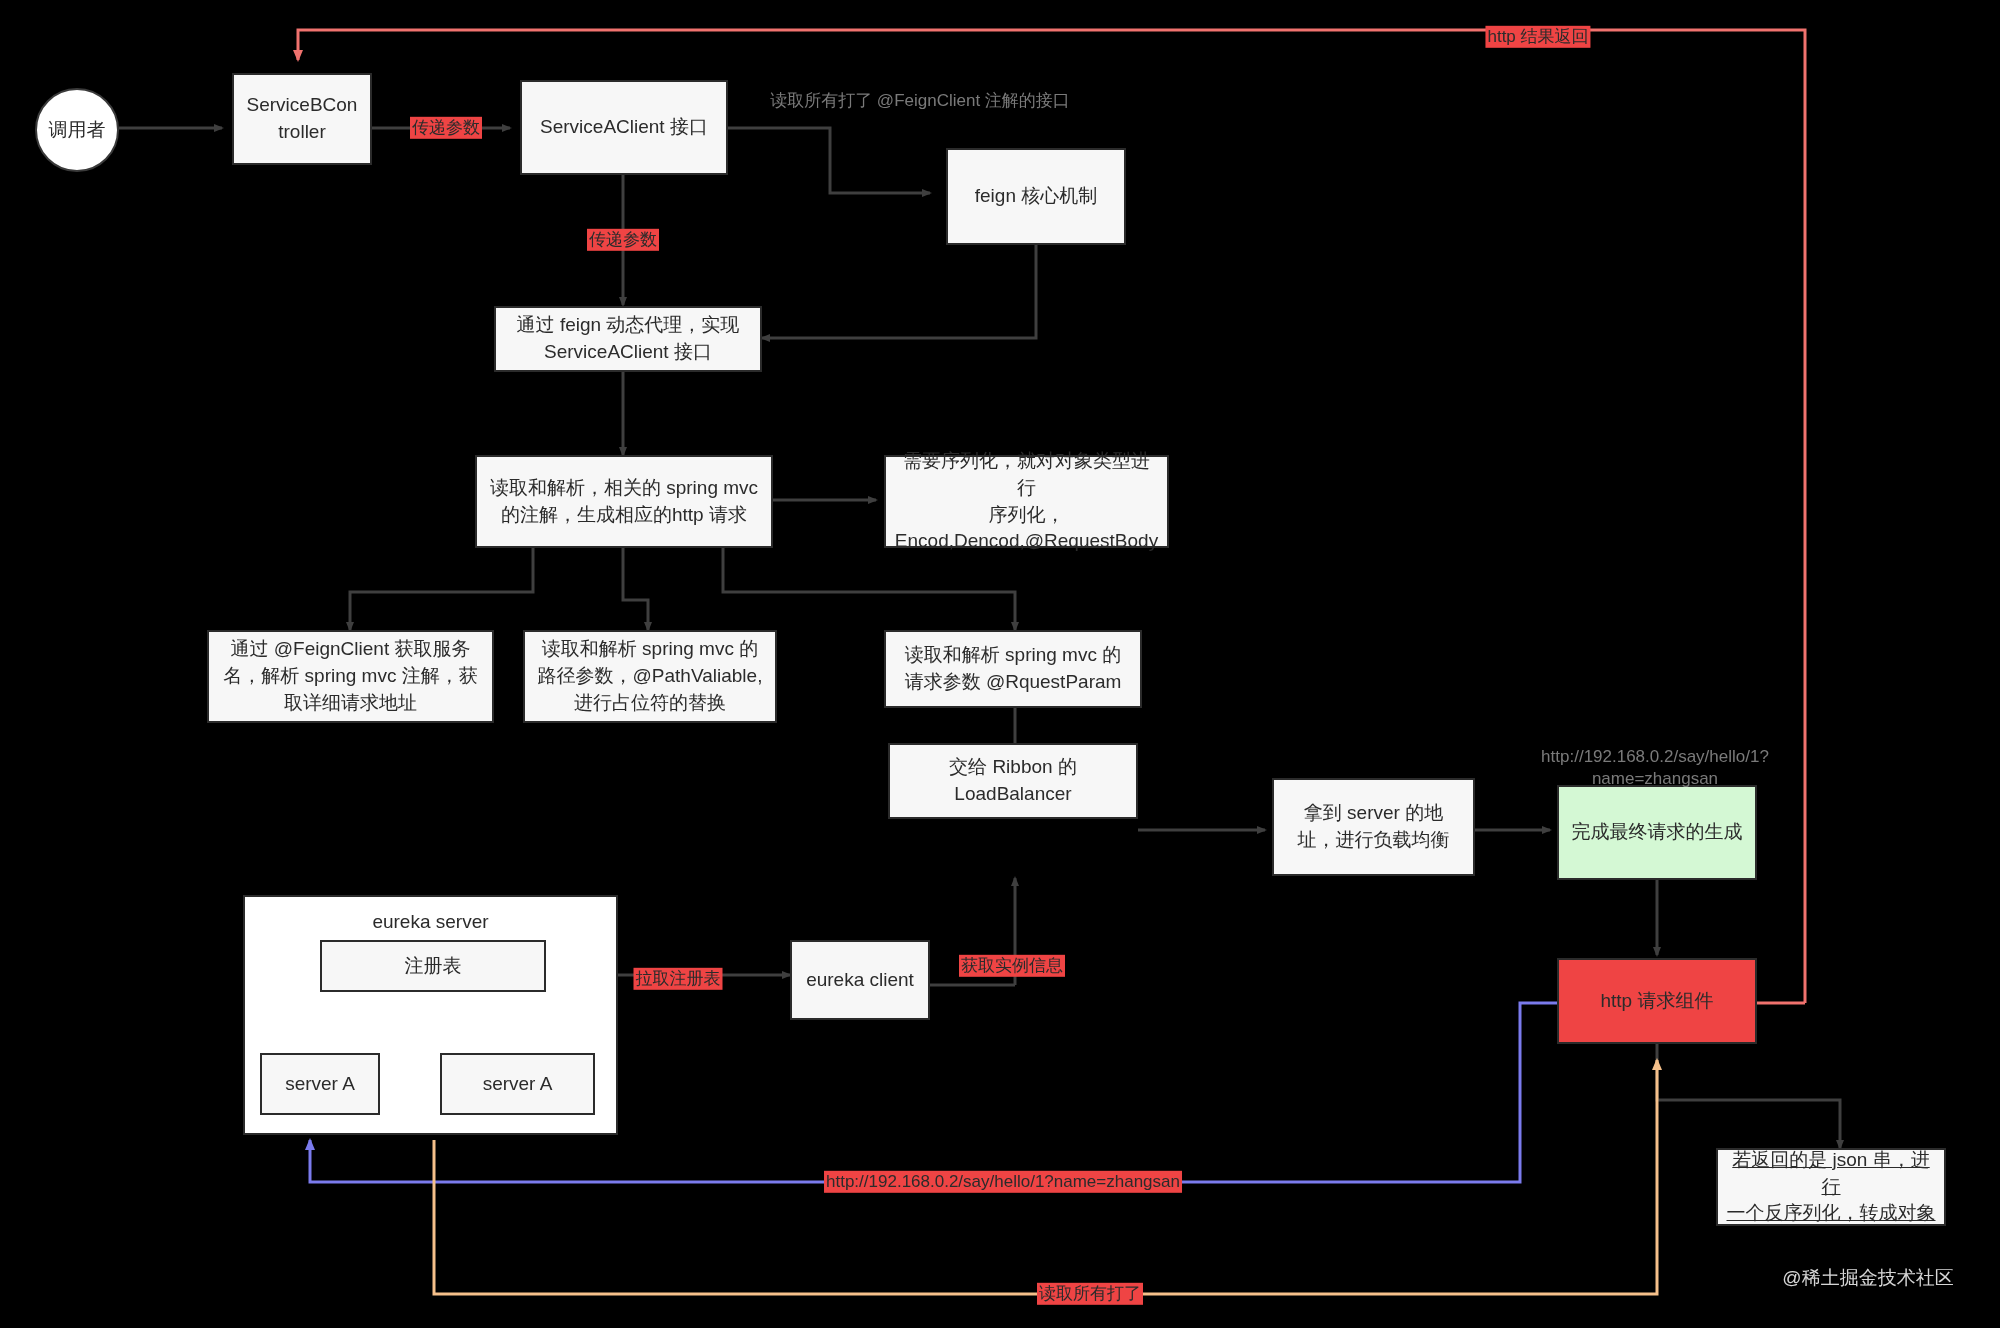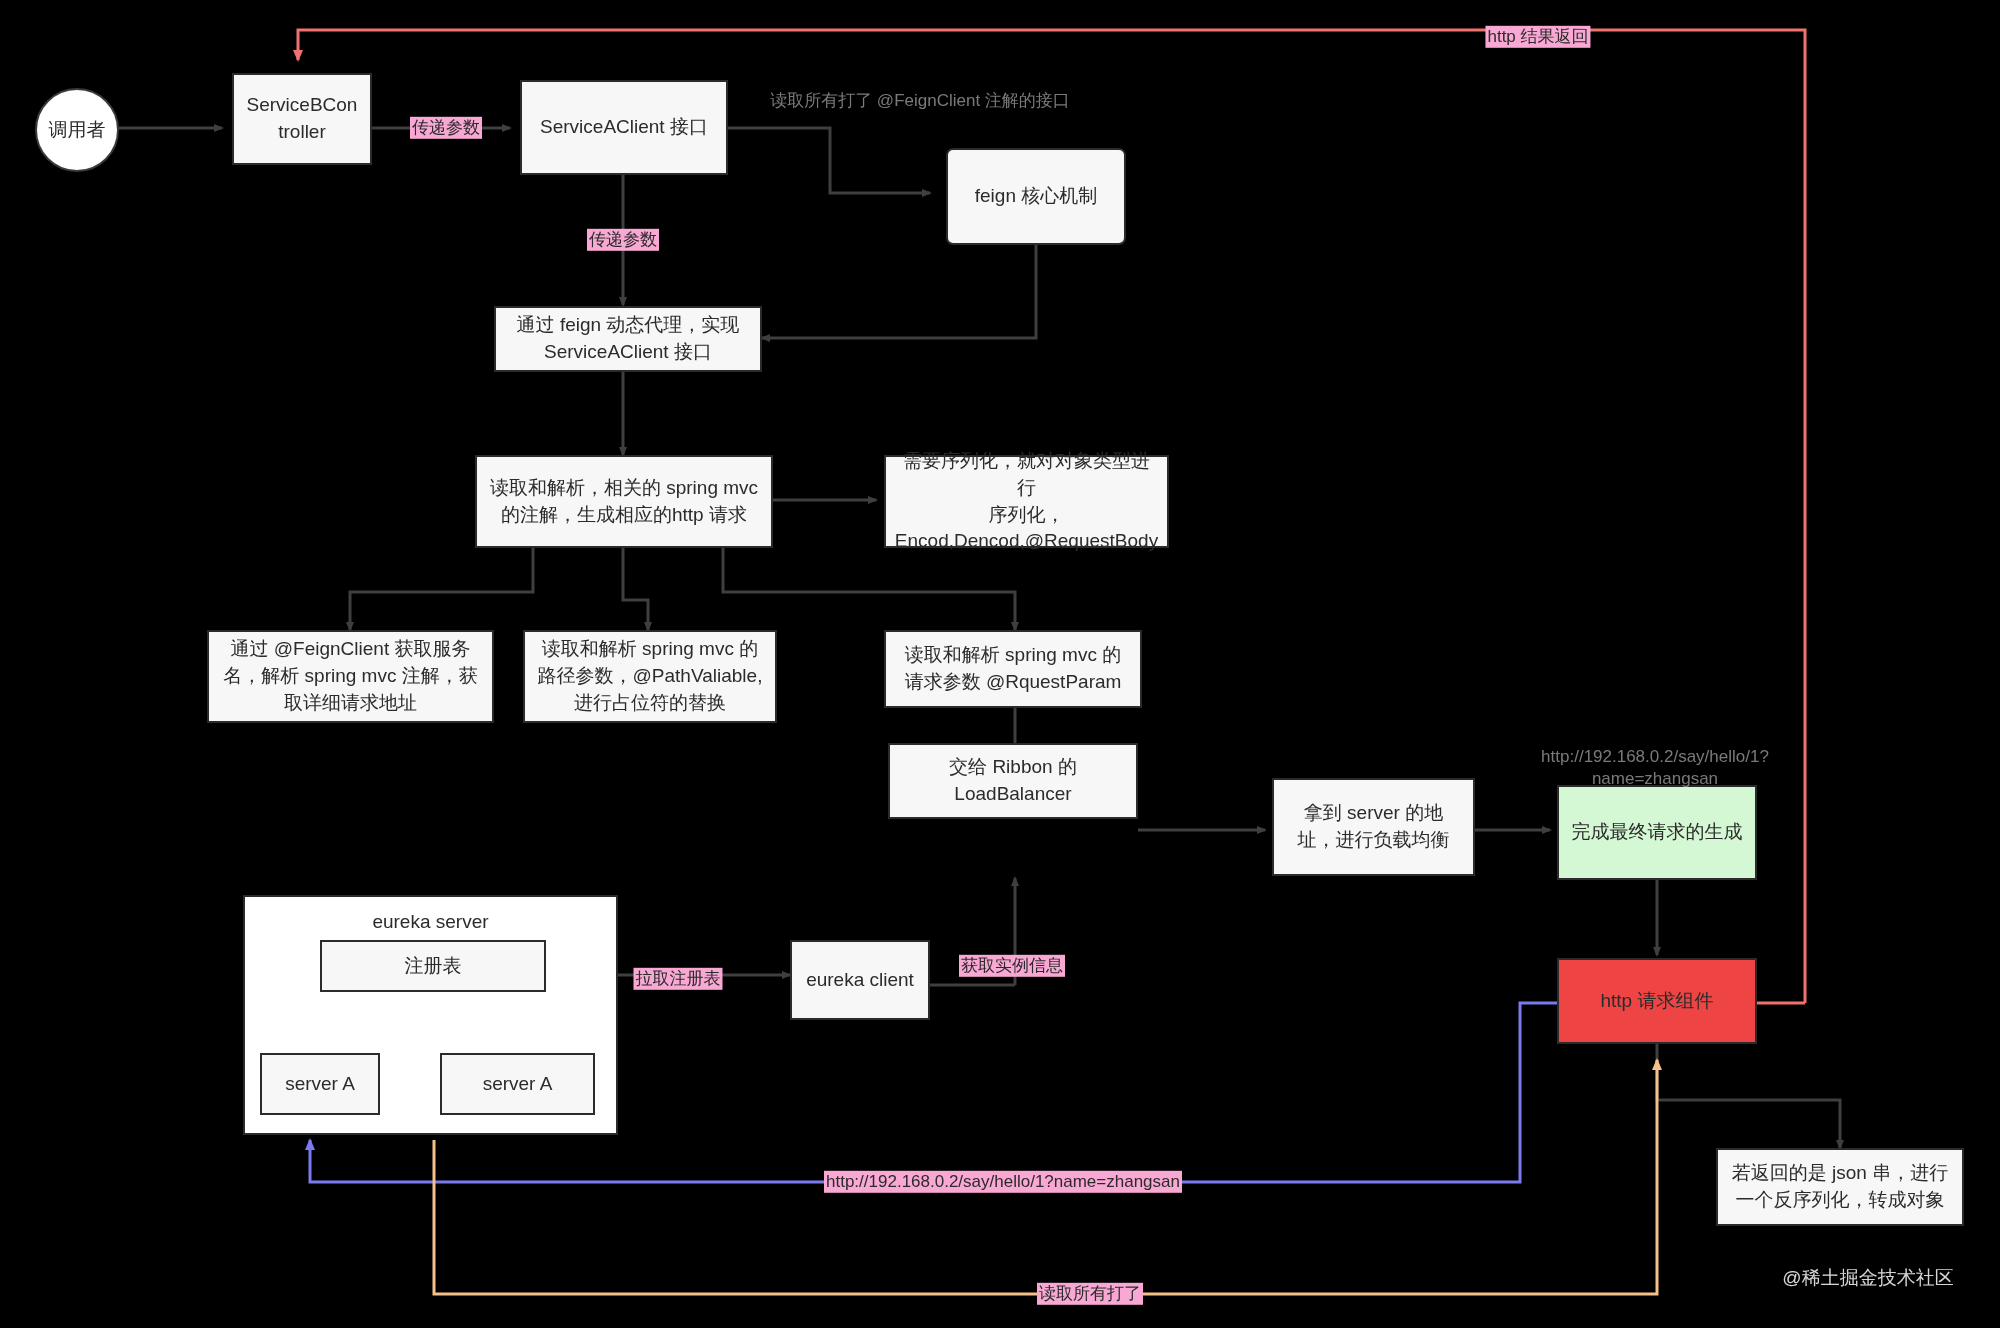--- a/index.html
+++ b/index.html
@@ -51,21 +51,21 @@
   }
   .node.container {
     background: #ffffff;
     align-items: flex-start;
     justify-content: center;
     padding-top: 12px;
     font-size: 19px;
   }
   .edge-label {
     position: absolute;
-    background: #f9a8d4;
+    background: #ef4444;
     color: #2b2b2b;
     font-size: 17px;
     line-height: 1.2;
     padding: 1px 2px;
     white-space: nowrap;
     transform: translate(-50%, -50%);
   }
   .free-label {
     position: absolute;
     background: transparent;
@@ -173,21 +173,21 @@
 
   <div class="node" style="left:232px; top:73px; width:140px; height:92px;">
     <span>ServiceBCon
 troller</span>
   </div>
 
   <div class="node" style="left:520px; top:80px; width:208px; height:95px;">
     <span>ServiceAClient 接口</span>
   </div>
 
-  <div class="node" style="left:946px; top:148px; width:180px; height:97px;border-radius:7px;">
+  <div class="node" style="left:946px; top:148px; width:180px; height:97px;">
     <span>feign 核心机制</span>
   </div>
 
   <div class="node" style="left:494px; top:306px; width:268px; height:66px;">
     <span>通过 feign 动态代理，实现
 ServiceAClient 接口</span>
   </div>
 
   <div class="node" style="left:475px; top:455px; width:298px; height:93px;">
     <span>读取和解析，相关的 spring mvc
@@ -248,21 +248,21 @@
   </div>
 
   <div class="node" style="left:440px; top:1053px; width:155px; height:62px;">
     <span>server A</span>
   </div>
 
   <div class="node" style="left:790px; top:940px; width:140px; height:80px;">
     <span>eureka client</span>
   </div>
 
-  <div class="node" style="left:1716px; top:1148px; width:248px; height:78px;">
+  <div class="node" style="left:1716px; top:1148px; width:230px; height:78px;text-decoration:underline;">
     <span>若返回的是 json 串，进行
 一个反序列化，转成对象</span>
   </div>
 
   <div class="edge-label" style="left:446px; top:128px;">
     <span>传递参数</span>
   </div>
 
   <div class="edge-label" style="left:623px; top:240px;">
     <span>传递参数</span>

